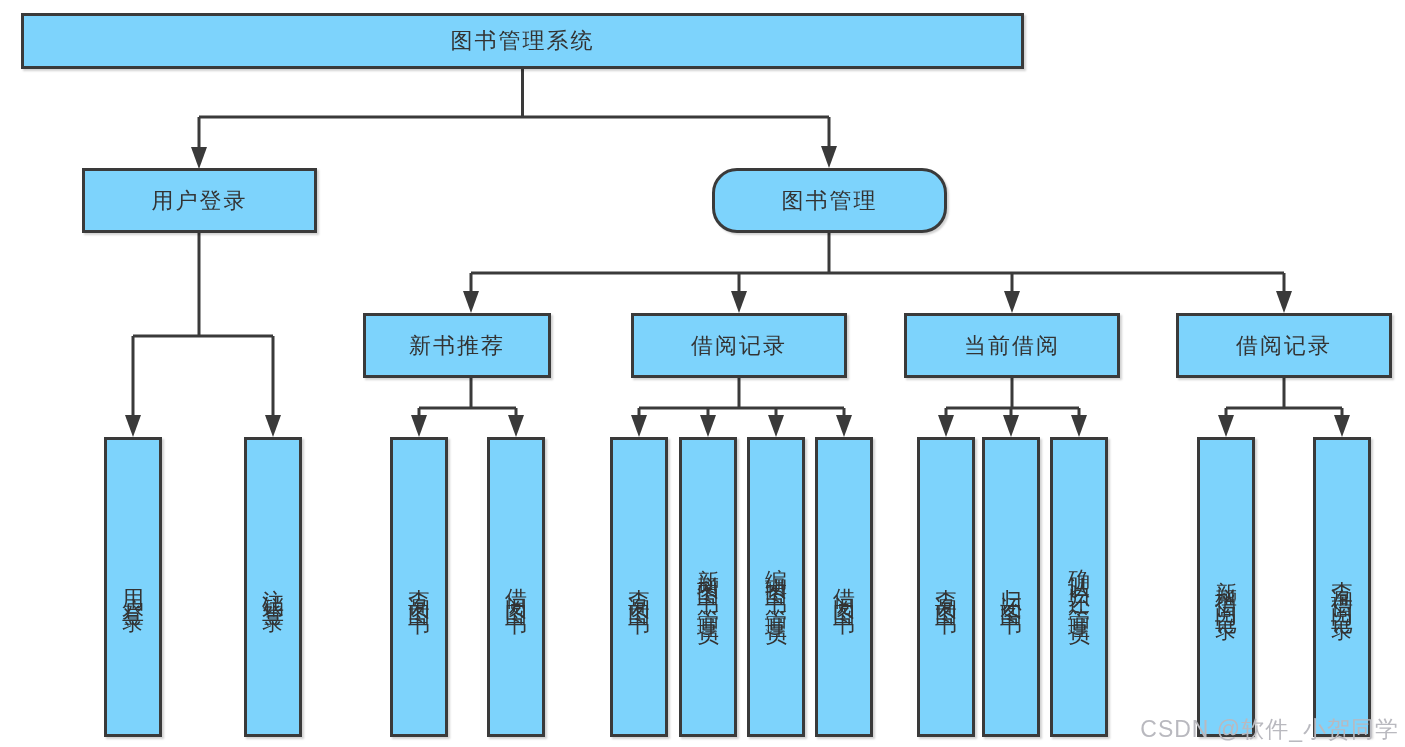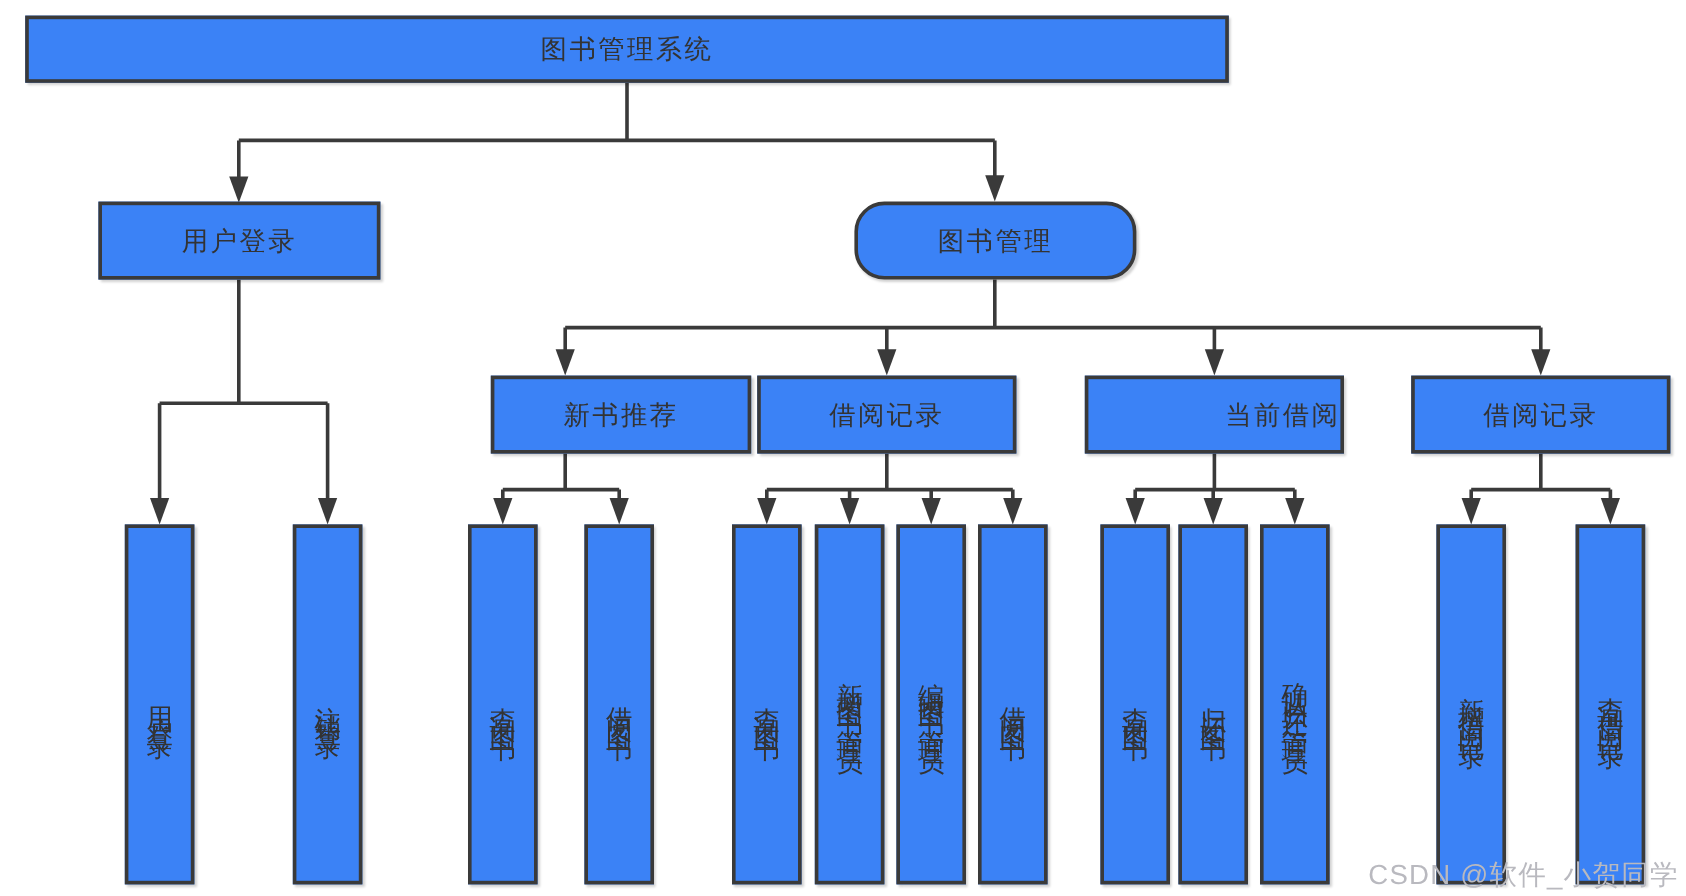--- a/index.html
+++ b/index.html
@@ -3,21 +3,21 @@
 <meta charset="utf-8">
 <style>
   html,body { margin:0; padding:0; background:#ffffff; }
   .canvas {
     position:relative; width:1405px; height:747px; background:#ffffff;
     font-family:"Liberation Sans","DejaVu Sans",sans-serif; overflow:hidden;
   }
   svg.connectors { position:absolute; left:0; top:0; width:1405px; height:747px; }
   .node {
     position:absolute; box-sizing:border-box;
-    border:3px solid #3a3a3a; background:#3b82f6;
+    border:3px solid #3a3a3a; background:#7dd3fc;
     display:flex; align-items:center; justify-content:center;
     color:#333333; font-size:22px;
     box-shadow:2px 2px 2px rgba(0,0,0,0.18);
   }
   .hnode span { letter-spacing:2px; white-space:nowrap; }
   .vnode span {
     writing-mode:vertical-rl; letter-spacing:8px; line-height:1;
     white-space:nowrap;
   }
   .watermark {
@@ -74,27 +74,27 @@
     <span>图书管理系统</span>
   </div>
 
   <div class="node hnode" style="left:82px; top:168px; width:235px; height:65px;">
     <span>用户登录</span>
   </div>
   <div class="node hnode" style="left:712px; top:168px; width:235px; height:65px;border-radius:25px;">
     <span>图书管理</span>
   </div>
 
-  <div class="node hnode" style="left:363px; top:313px; width:217px; height:65px;margin-left:46px;">
+  <div class="node hnode" style="left:363px; top:313px; width:188px; height:65px;">
     <span>新书推荐</span>
   </div>
   <div class="node hnode" style="left:631px; top:313px; width:216px; height:65px;">
     <span>借阅记录</span>
   </div>
-  <div class="node hnode" style="left:904px; top:313px; width:216px; height:65px;justify-content:flex-end;">
+  <div class="node hnode" style="left:904px; top:313px; width:216px; height:65px;">
     <span>当前借阅</span>
   </div>
   <div class="node hnode" style="left:1176px; top:313px; width:216px; height:65px;">
     <span>借阅记录</span>
   </div>
 
   <div class="node vnode" style="left:104px; top:437px; width:58px; height:300px;">
     <span>用户登录</span>
   </div>
   <div class="node vnode" style="left:244px; top:437px; width:58px; height:300px;">

